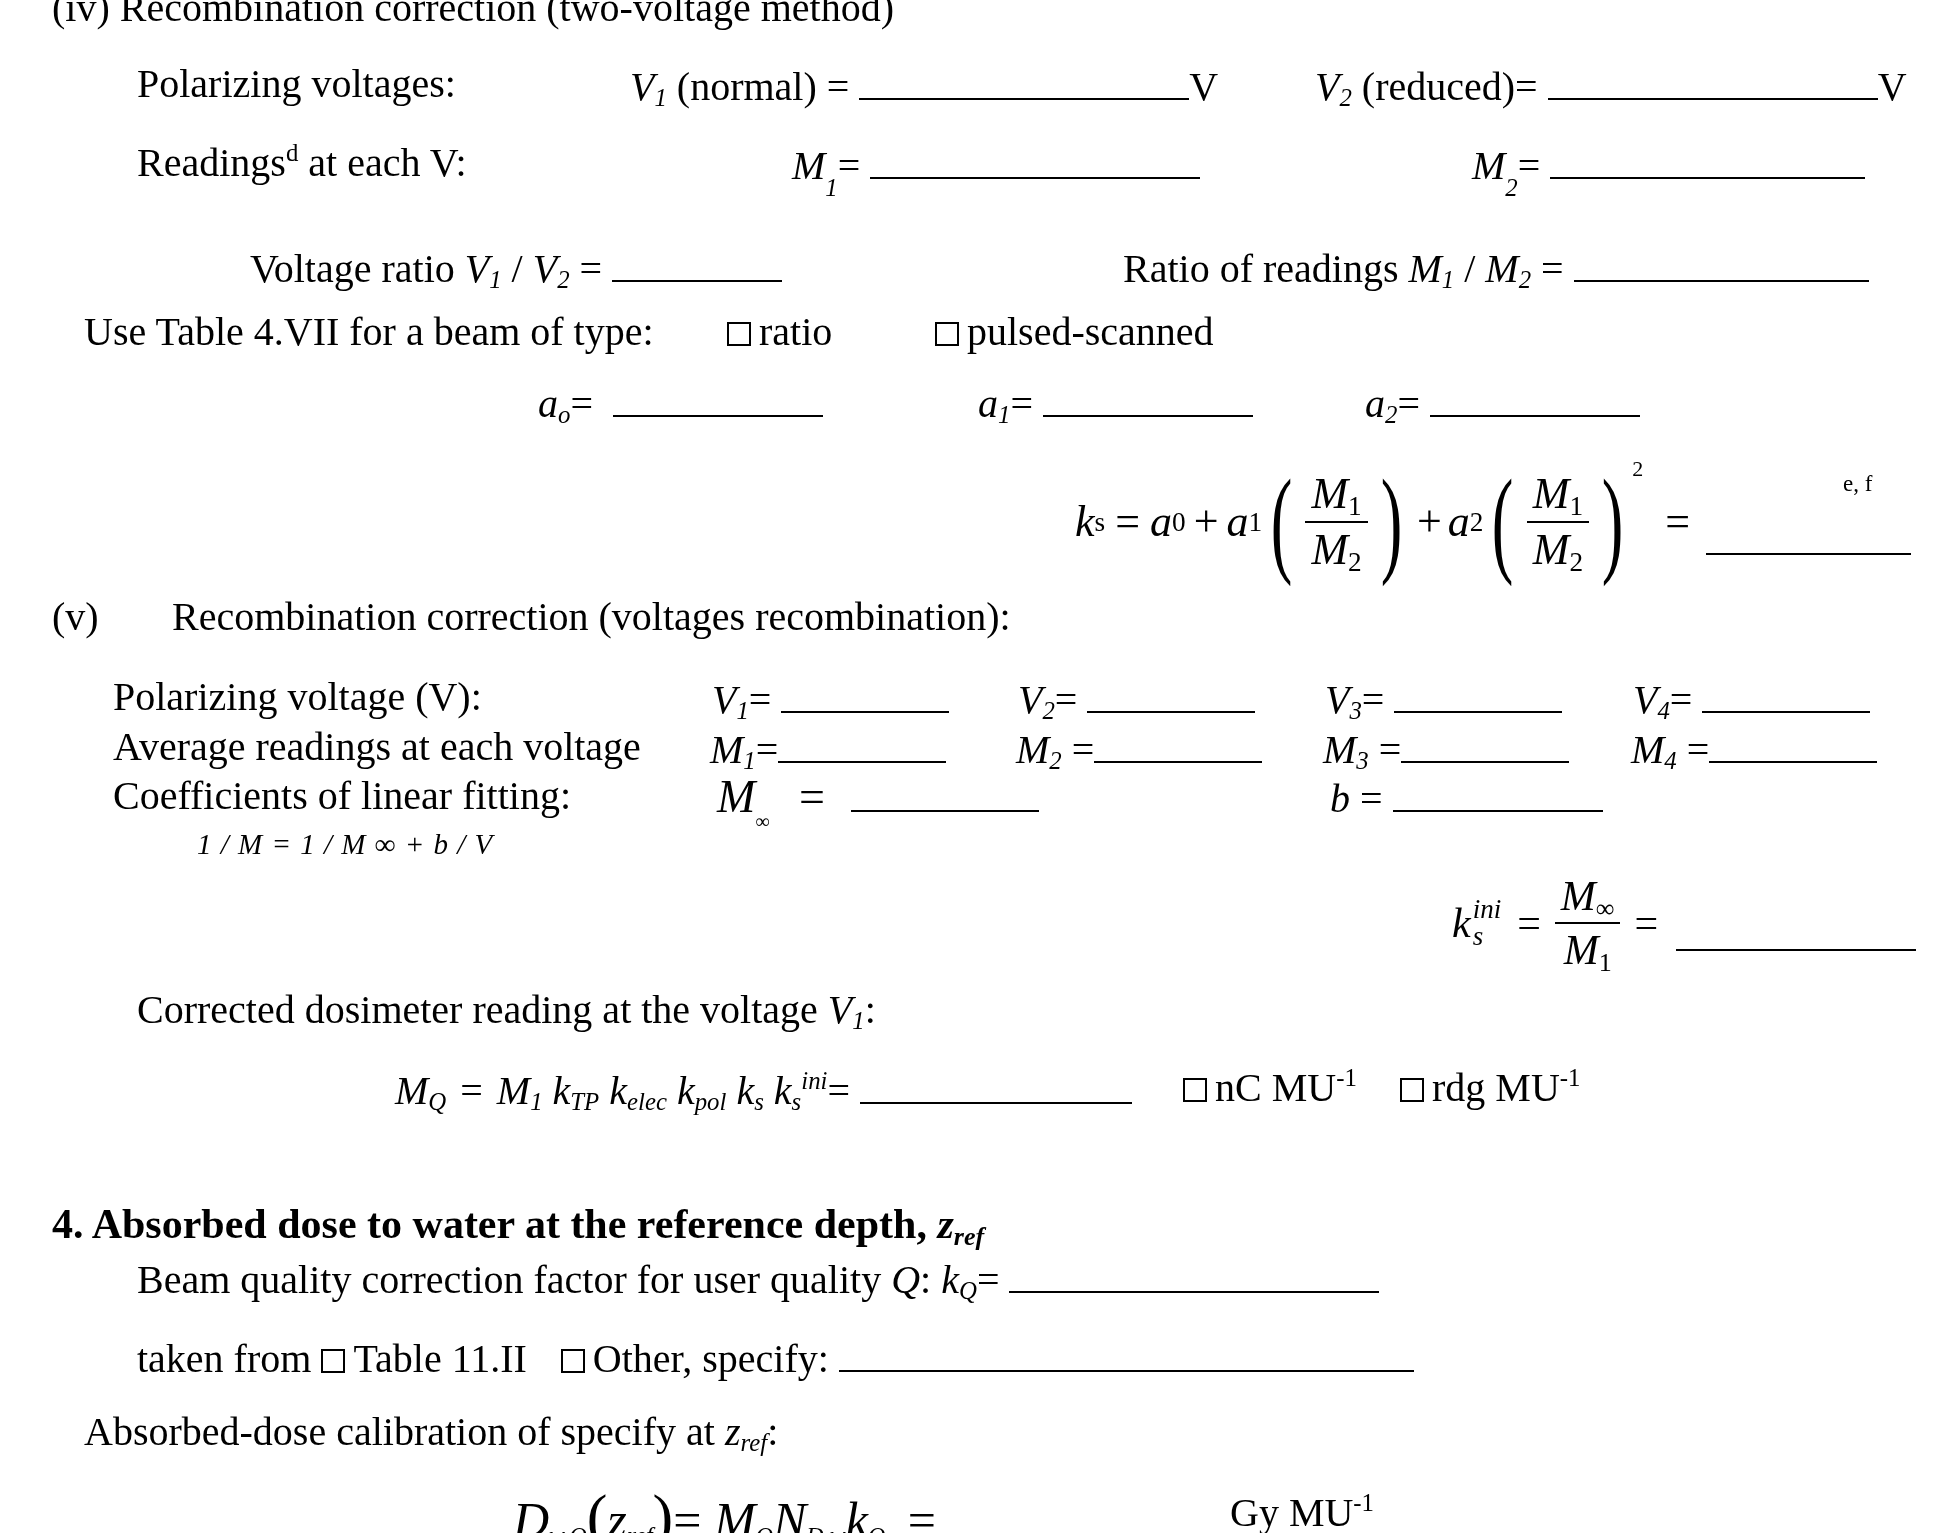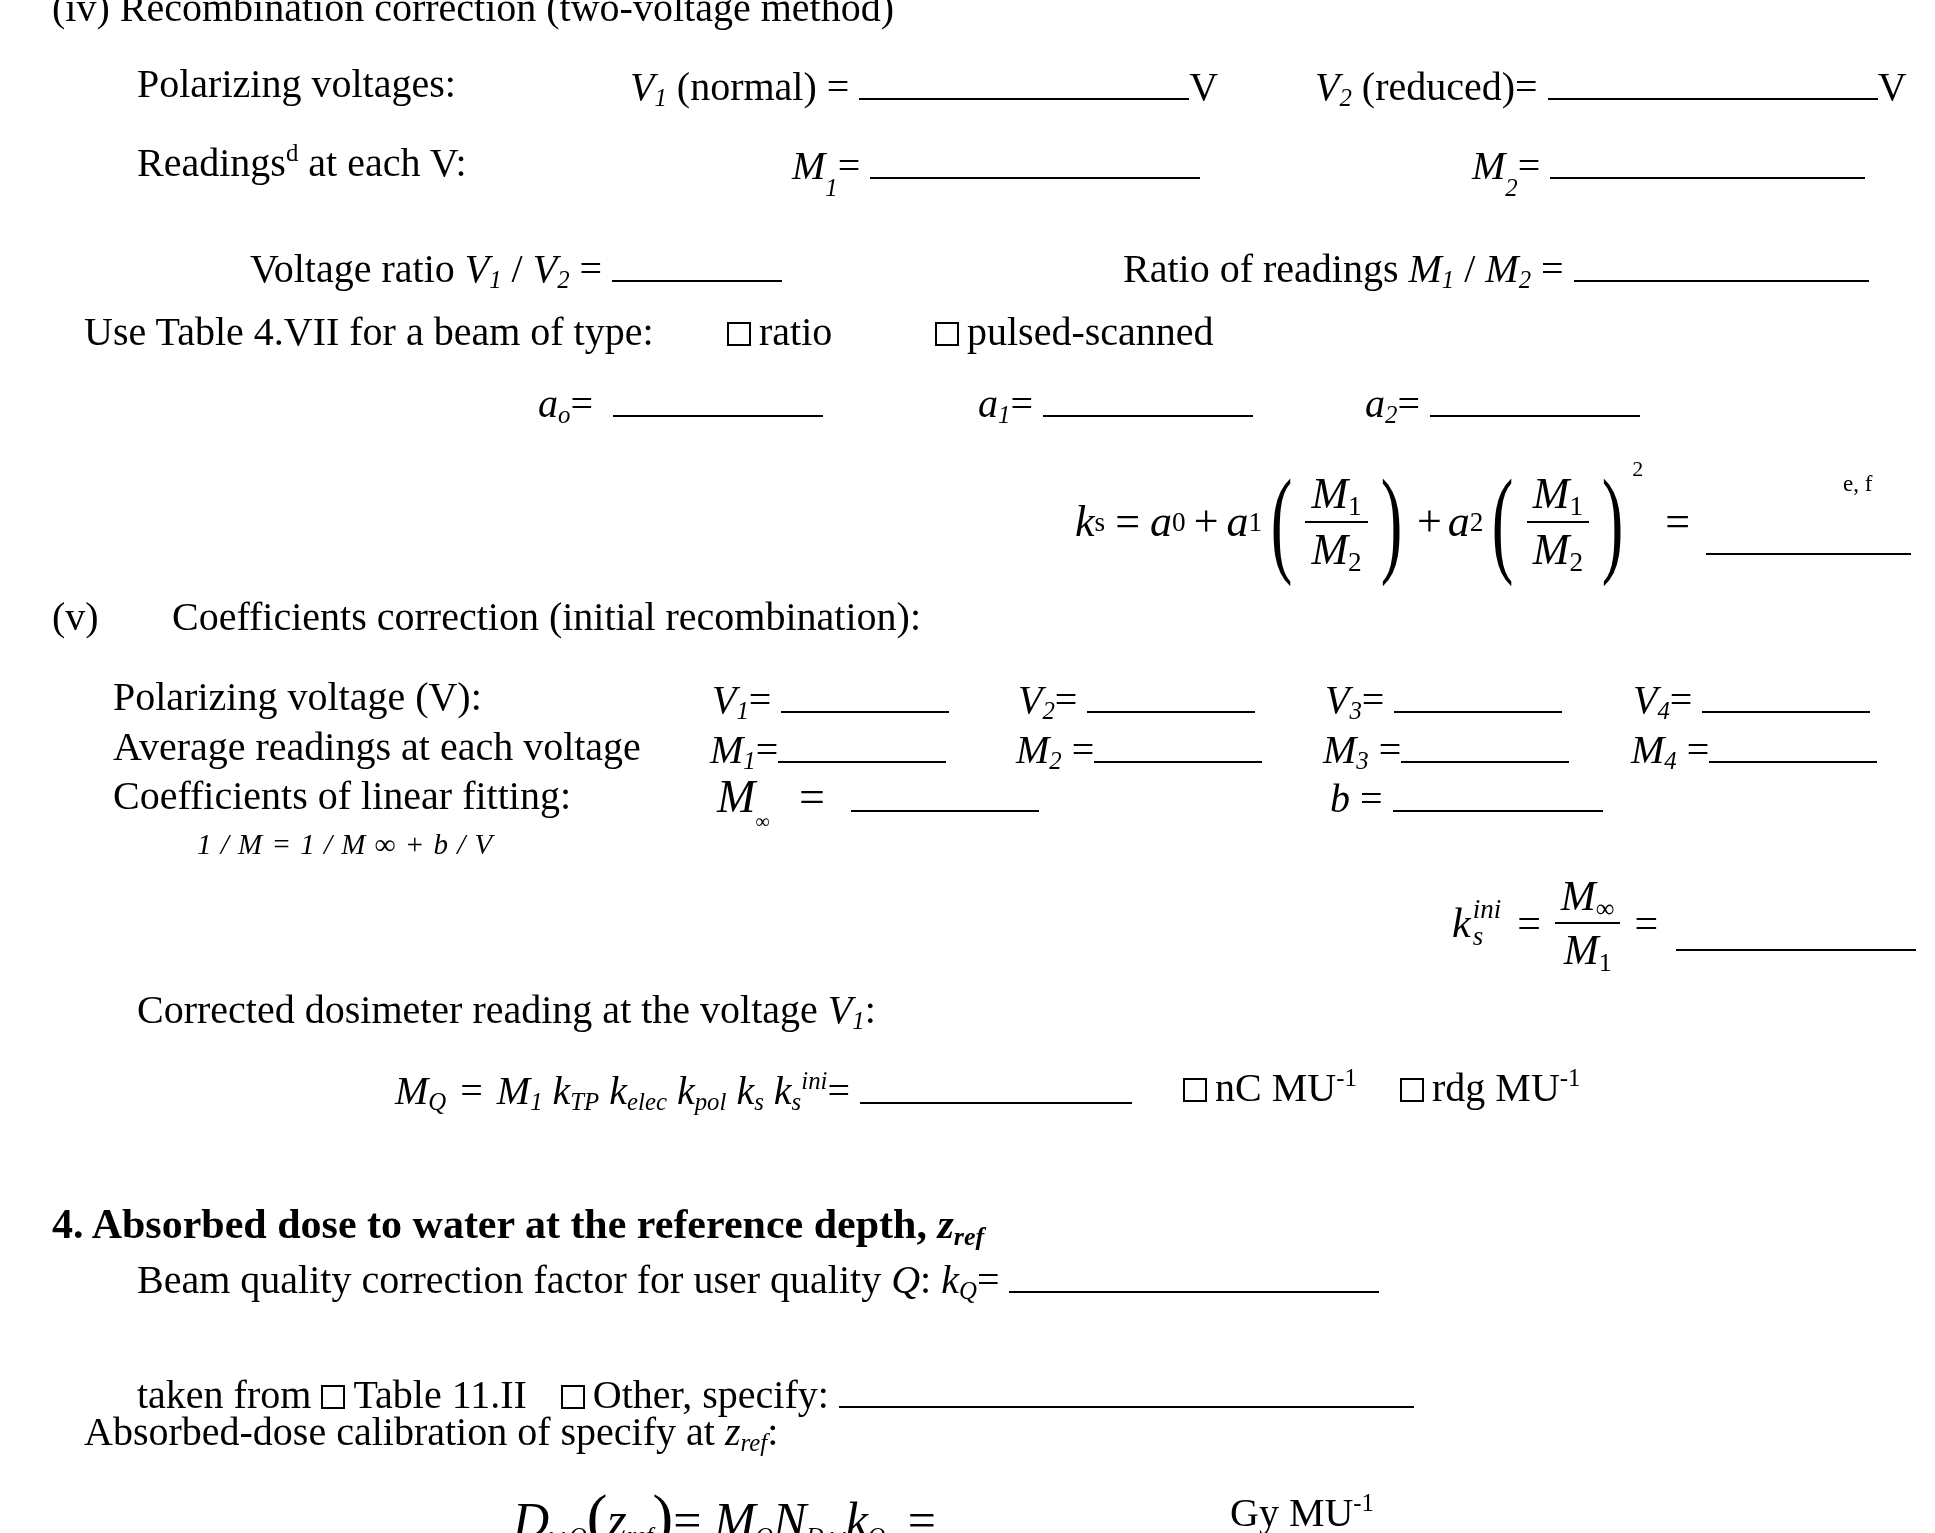--- a/index.html
+++ b/index.html
@@ -102,21 +102,21 @@
     <span class="den"><span class="it">M</span><sub>2</sub></span>
   </span>
   <span class="paren">)</span>
   <span style="font-size:22px; align-self:flex-start; margin-top:-4px;">2</span>
   <span style="margin:0 16px 0 22px;">=</span>
   <span class="blank" style="width:205px; align-self:center; margin-top:30px;"></span>
 </div>
 <div class="abs" style="left:1843px; top:472px; font-size:23px;">e, f</div>
 
 <div class="abs" style="left:52px; top:597px;">(v)</div>
-<div class="abs" style="left:172px; top:597px;">Coefficients correction (initial recombination):</div>
+<div class="abs" style="left:172px; top:597px;">Recombination correction (voltages recombination):</div>
 
 <div class="abs" style="left:113px; top:677px;">Polarizing voltage (V):</div>
 <div class="abs" style="left:113px; top:727px;">Average readings at each voltage</div>
 <div class="abs" style="left:113px; top:776px;">Coefficients of linear fitting:</div>
 <div class="abs it" style="left:197px; top:830px; font-size:29px; letter-spacing:1px;">1 / M  = 1 / M ∞ + b / V</div>
 
 <div class="abs" style="left:712px; top:677px;">
   <span class="it">V</span><sub class="it">1</sub><span>=</span>
   <span class="blank" style="width:168px;"></span>
 </div>
@@ -195,21 +195,21 @@
 
 <div class="abs bold" style="left:52px; top:1203px; font-size:42px;">
   <span>4. Absorbed dose to water at the reference depth, </span><span class="it">z</span><sub class="it">ref</sub>
 </div>
 
 <div class="abs" style="left:137px; top:1257px;">
   <span>Beam quality correction factor for user quality </span><span class="it">Q</span><span>:  </span><span class="it">k</span><sub class="it">Q</sub><span>=</span>
   <span class="blank" style="width:370px;"></span>
 </div>
 
-<div class="abs" style="left:137px; top:1336px;margin-top:36px;">
+<div class="abs" style="left:137px; top:1336px;">
   <span>taken from</span>
   <span><span class="box"></span><span>Table 11.II</span></span>
   <span style="margin-left:24px;"><span class="box"></span><span>Other, specify:</span></span>
   <span class="blank" style="width:575px;"></span>
 </div>
 
 <div class="abs" style="left:84px; top:1412px;">
   <span>Absorbed-dose calibration of specify at </span><span class="it">z</span><sub class="it">ref</sub><span>:</span>
 </div>
 

